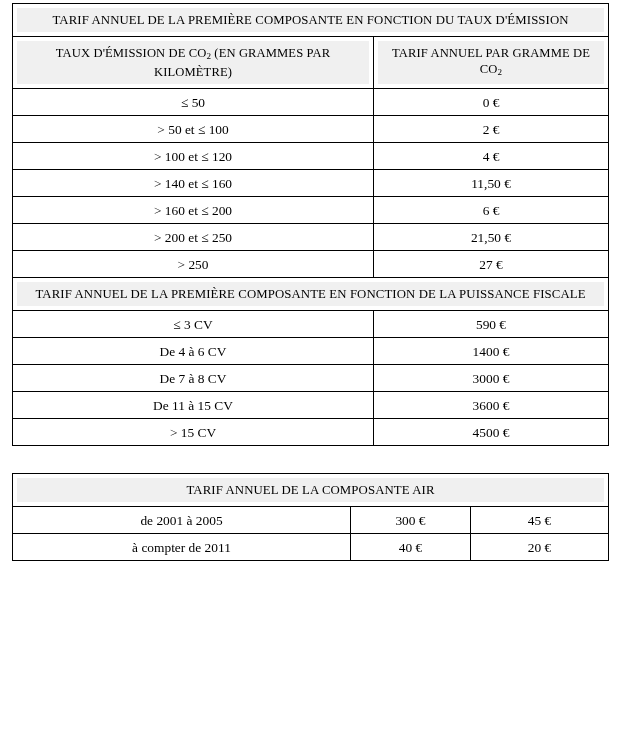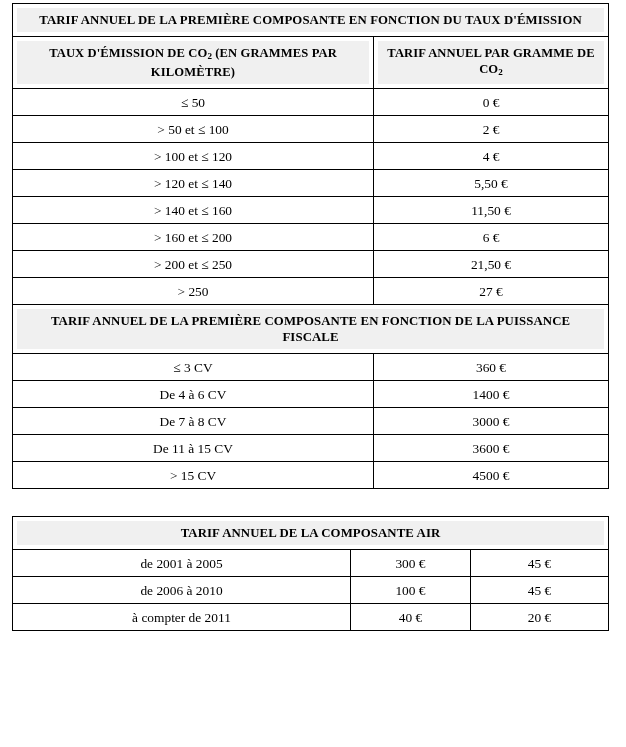--- a/index.html
+++ b/index.html
@@ -28,21 +28,21 @@
     border: 1.6px solid #000;
   }
   table.tbl td {
     border: 1px solid #000;
     padding: 0;
     vertical-align: middle;
   }
   
   .hd {
     text-align: center;
-    font-weight: bold;
+    font-weight: normal;
     font-size: 12.6px;
     line-height: 16px;
     letter-spacing: 0.1px;
   }
   .hd .band {
     display: block;
     background: #f0f0f0;
     padding: 4px 6px;
     margin: 4px 4px;
   }
@@ -100,24 +100,20 @@
       </tr>
       <tr>
         <td class="cell">&gt; 50 et ≤ 100</td>
         <td class="cell">2 €</td>
       </tr>
       <tr>
         <td class="cell">&gt; 100 et ≤ 120</td>
         <td class="cell">4 €</td>
       </tr>
       <tr>
-        <td class="cell">&gt; 120 et ≤ 140</td>
-        <td class="cell">5,50 €</td>
-      </tr>
-      <tr>
         <td class="cell">&gt; 140 et ≤ 160</td>
         <td class="cell">11,50 €</td>
       </tr>
       <tr>
         <td class="cell">&gt; 160 et ≤ 200</td>
         <td class="cell">6 €</td>
       </tr>
       <tr>
         <td class="cell">&gt; 200 et ≤ 250</td>
         <td class="cell">21,50 €</td>
@@ -129,21 +125,21 @@
 
       <tr>
         <td class="hd title" colspan="2">
           <span class="band">TARIF ANNUEL DE LA PREMIÈRE COMPOSANTE EN FONCTION DE LA PUISSANCE FISCALE</span>
         </td>
       </tr>
 
 
       <tr>
         <td class="cell">≤ 3 CV</td>
-        <td class="cell">360 €</td>
+        <td class="cell">590 €</td>
       </tr>
       <tr>
         <td class="cell">De 4 à 6 CV</td>
         <td class="cell">1400 €</td>
       </tr>
       <tr>
         <td class="cell">De 7 à 8 CV</td>
         <td class="cell">3000 €</td>
       </tr>
       <tr>
@@ -174,25 +170,20 @@
         </td>
       </tr>
 
 
       <tr>
         <td class="cell">de 2001 à 2005</td>
         <td class="cell">300 €</td>
         <td class="cell">45 €</td>
       </tr>
       <tr>
-        <td class="cell">de 2006 à 2010</td>
-        <td class="cell">100 €</td>
-        <td class="cell">45 €</td>
-      </tr>
-      <tr>
         <td class="cell">à compter de 2011</td>
         <td class="cell">40 €</td>
         <td class="cell">20 €</td>
       </tr>
 
     </tbody>
   </table>
 
 </div>
 

